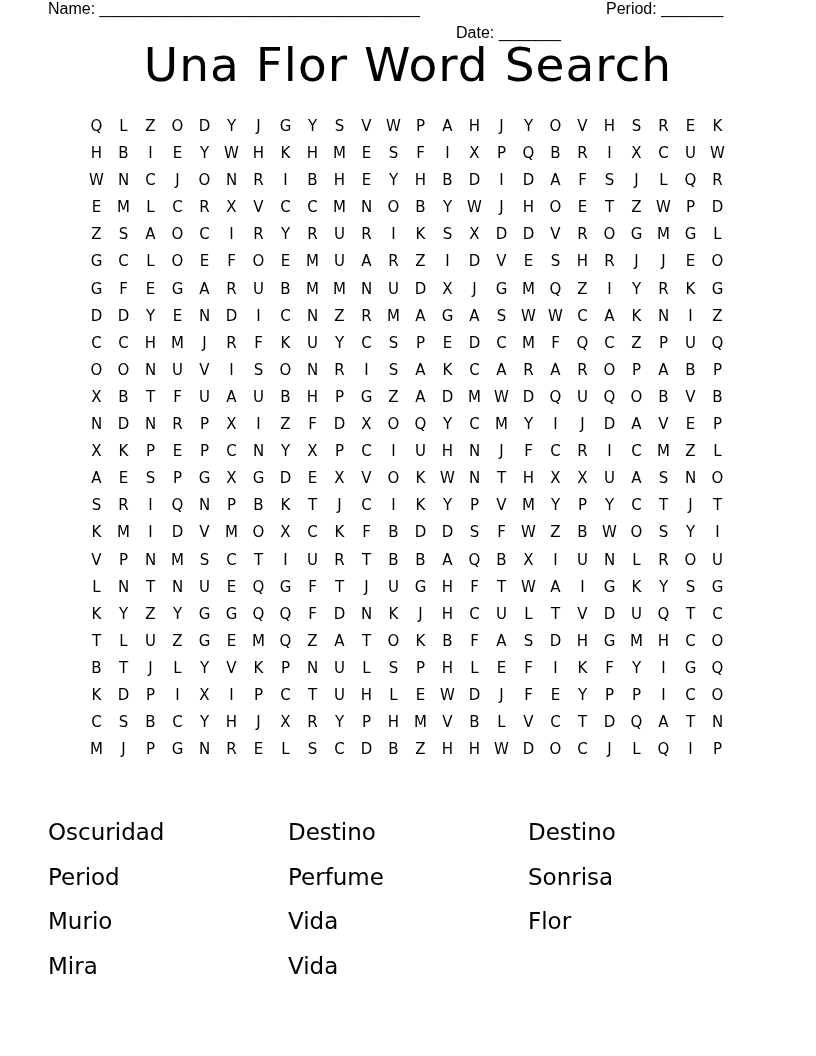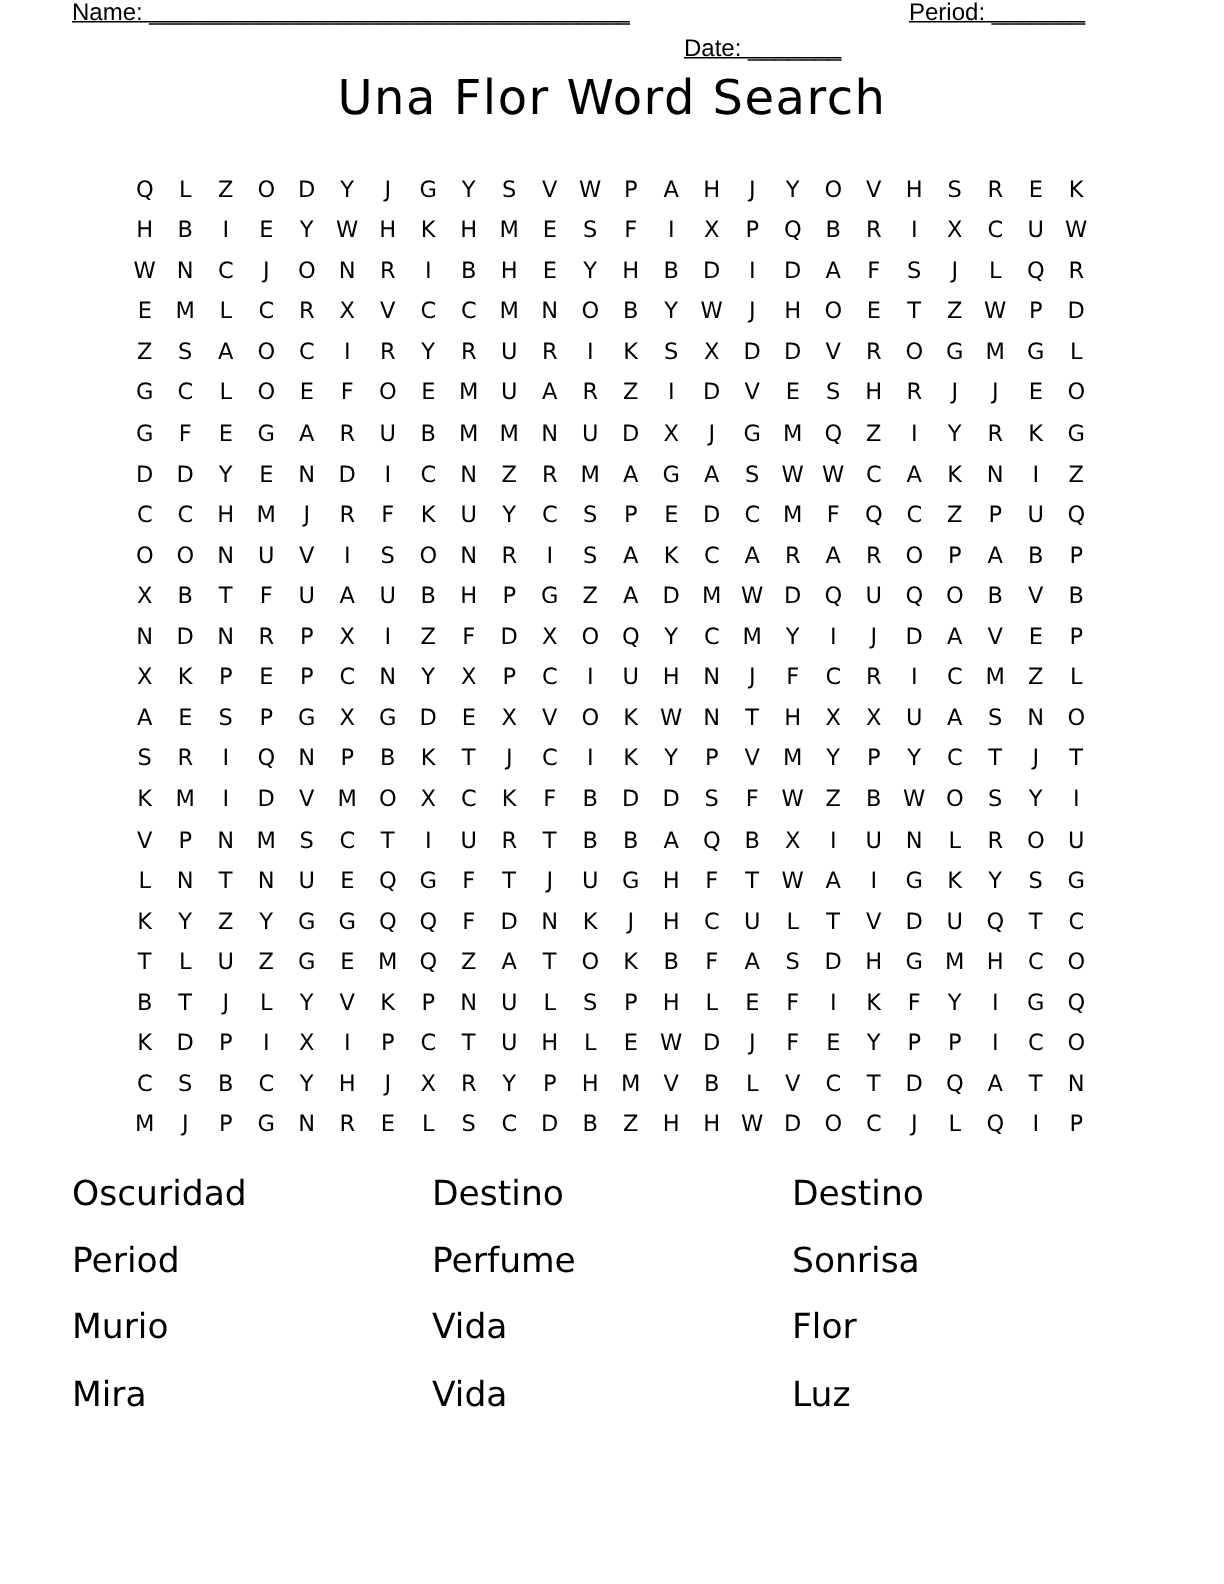--- a/index.html
+++ b/index.html
@@ -1,39 +1,39 @@
 <!DOCTYPE html>
 <html><head>
   <meta charset="utf-8">
   <style>
     html, body { margin: 0; padding: 0; background: #ffffff; }
     body { width: 816px; height: 1056px; position: relative; overflow: hidden; color: #000; }
     .header {
       position: absolute; top: 0; left: 48px; width: 700px; height: 20px;
       font-family: "Liberation Sans", sans-serif; font-size: 16px; white-space: nowrap;
     }
-    .header span { position: absolute; top: 0; text-decoration: underline; }
+    .header span { position: absolute; top: 0; }
     .title {
       position: absolute; top: 30px; left: 0; width: 816px; text-align: center;
-      font-family: "DejaVu Sans", sans-serif; font-size: 32px; letter-spacing: 1px;
+      font-family: "DejaVu Sans", sans-serif; font-size: 47px; letter-spacing: 1px;
       line-height: 70px;
     }
     .grid {
       position: absolute; top: 113px; left: 83px;
       display: grid; grid-template-columns: repeat(24, 27px); grid-auto-rows: 27.1px;
     }
     .cell {
       font-family: "DejaVu Sans", sans-serif; font-size: 15px; text-align: center;
       line-height: 27px; width: 27px;
     }
     .words {
       position: absolute; top: 778px; left: 48px; width: 720px;
       display: grid; grid-template-columns: 240px 240px 240px; grid-auto-rows: 44.5px;
     }
-    .word { font-family: "DejaVu Sans", sans-serif; font-size: 23px; line-height: 36px; }
+    .word { font-family: "DejaVu Sans", sans-serif; font-size: 23px; line-height: 36px; margin-top: 36px; }
   </style>
 </head>
 <body>
 
 <div class="header">
   <span style="left:0;">Name: ____________________________________</span>
   <span style="left:408px;margin-top:24px;">Date: _______</span>
   <span style="left:558px;">Period: _______</span>
 </div>
 
@@ -623,14 +623,13 @@
     <div class="word">Destino</div>
     <div class="word">Destino</div>
     <div class="word">Period</div>
     <div class="word">Perfume</div>
     <div class="word">Sonrisa</div>
     <div class="word">Murio</div>
     <div class="word">Vida</div>
     <div class="word">Flor</div>
     <div class="word">Mira</div>
     <div class="word">Vida</div>
-    <div class="word">Luz</div>
   </div>
 
 </body></html>

